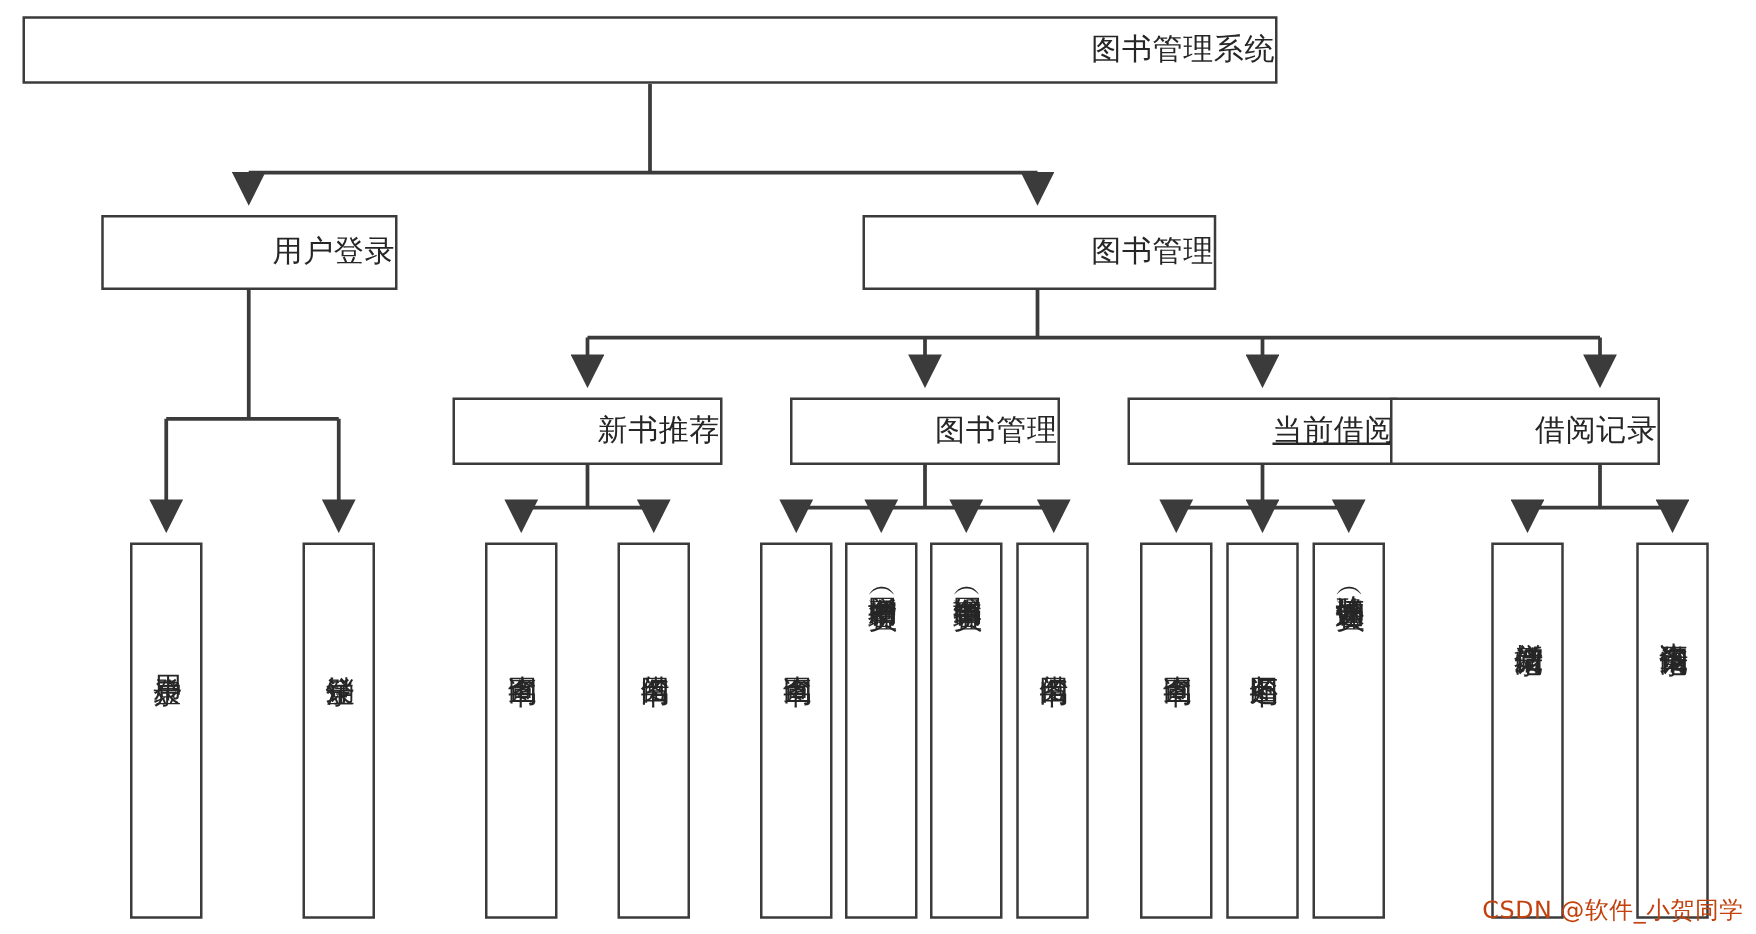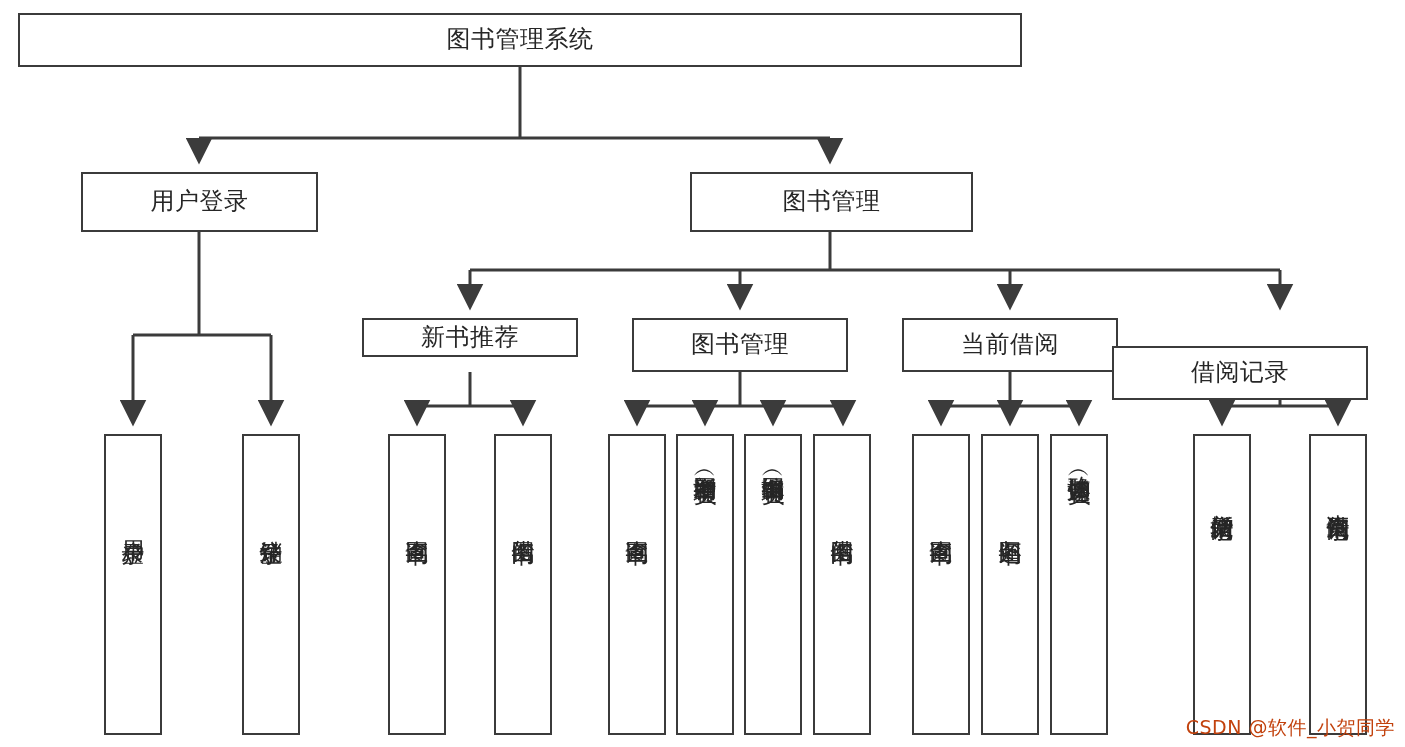--- a/index.html
+++ b/index.html
@@ -25,21 +25,21 @@
     width: 1405px;
     height: 747px;
   }
   .node {
     position: absolute;
     box-sizing: border-box;
     background: #ffffff;
     border: 2px solid #3b3b3b;
     display: flex;
     align-items: center;
-    justify-content: center;
+    justify-content: flex-end;
     color: #262626;
   }
   .node.horiz .node-label {
     font-size: 24px;
     line-height: 1.15;
     letter-spacing: 0.5px;
     white-space: nowrap;
   }
   .node.vert {
     align-items: flex-start;
@@ -135,30 +135,30 @@
     <span class="node-label">图书管理系统</span>
   </div>
 
   <div class="node horiz" style="left:81px; top:172px; width:237px; height:60px;">
     <span class="node-label">用户登录</span>
   </div>
   <div class="node horiz" style="left:690px; top:172px; width:283px; height:60px;">
     <span class="node-label">图书管理</span>
   </div>
 
-  <div class="node horiz" style="left:362px; top:318px; width:216px; height:39px;">
+  <div class="node horiz" style="left:362px; top:318px; width:216px; height:54px;">
     <span class="node-label">新书推荐</span>
   </div>
   <div class="node horiz" style="left:632px; top:318px; width:216px; height:54px;">
     <span class="node-label">图书管理</span>
   </div>
-  <div class="node horiz" style="left:902px; top:318px; width:216px; height:54px;">
+  <div class="node horiz" style="left:902px; top:318px; width:216px; height:54px;text-decoration:underline;">
     <span class="node-label">当前借阅</span>
   </div>
-  <div class="node horiz" style="left:1112px; top:318px; width:256px; height:54px;margin-top:28px;">
+  <div class="node horiz" style="left:1112px; top:318px; width:216px; height:54px;">
     <span class="node-label">借阅记录</span>
   </div>
 
   <div class="node vert mid" style="left:104px; top:434px; width:58px; height:301px;">
     <span class="node-label">用户登录</span>
   </div>
   <div class="node vert mid" style="left:242px; top:434px; width:58px; height:301px;">
     <span class="node-label">注销登录</span>
   </div>
 

